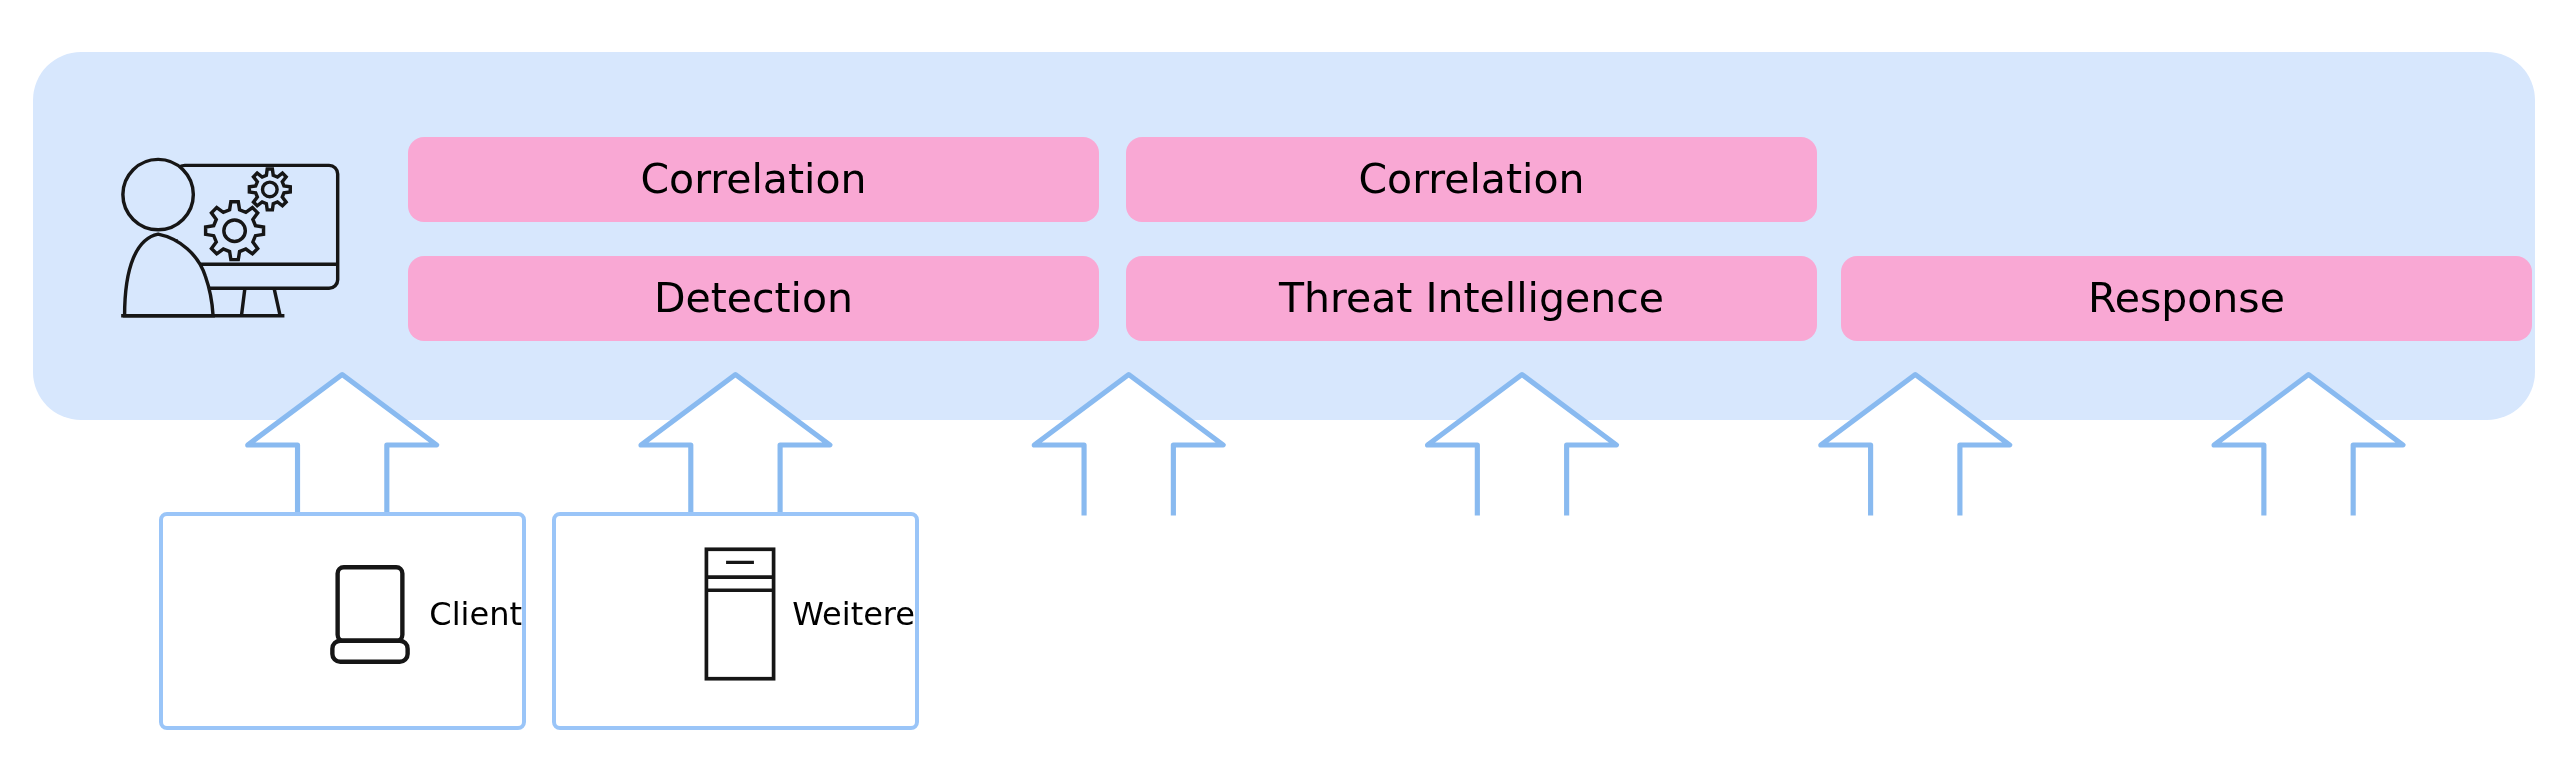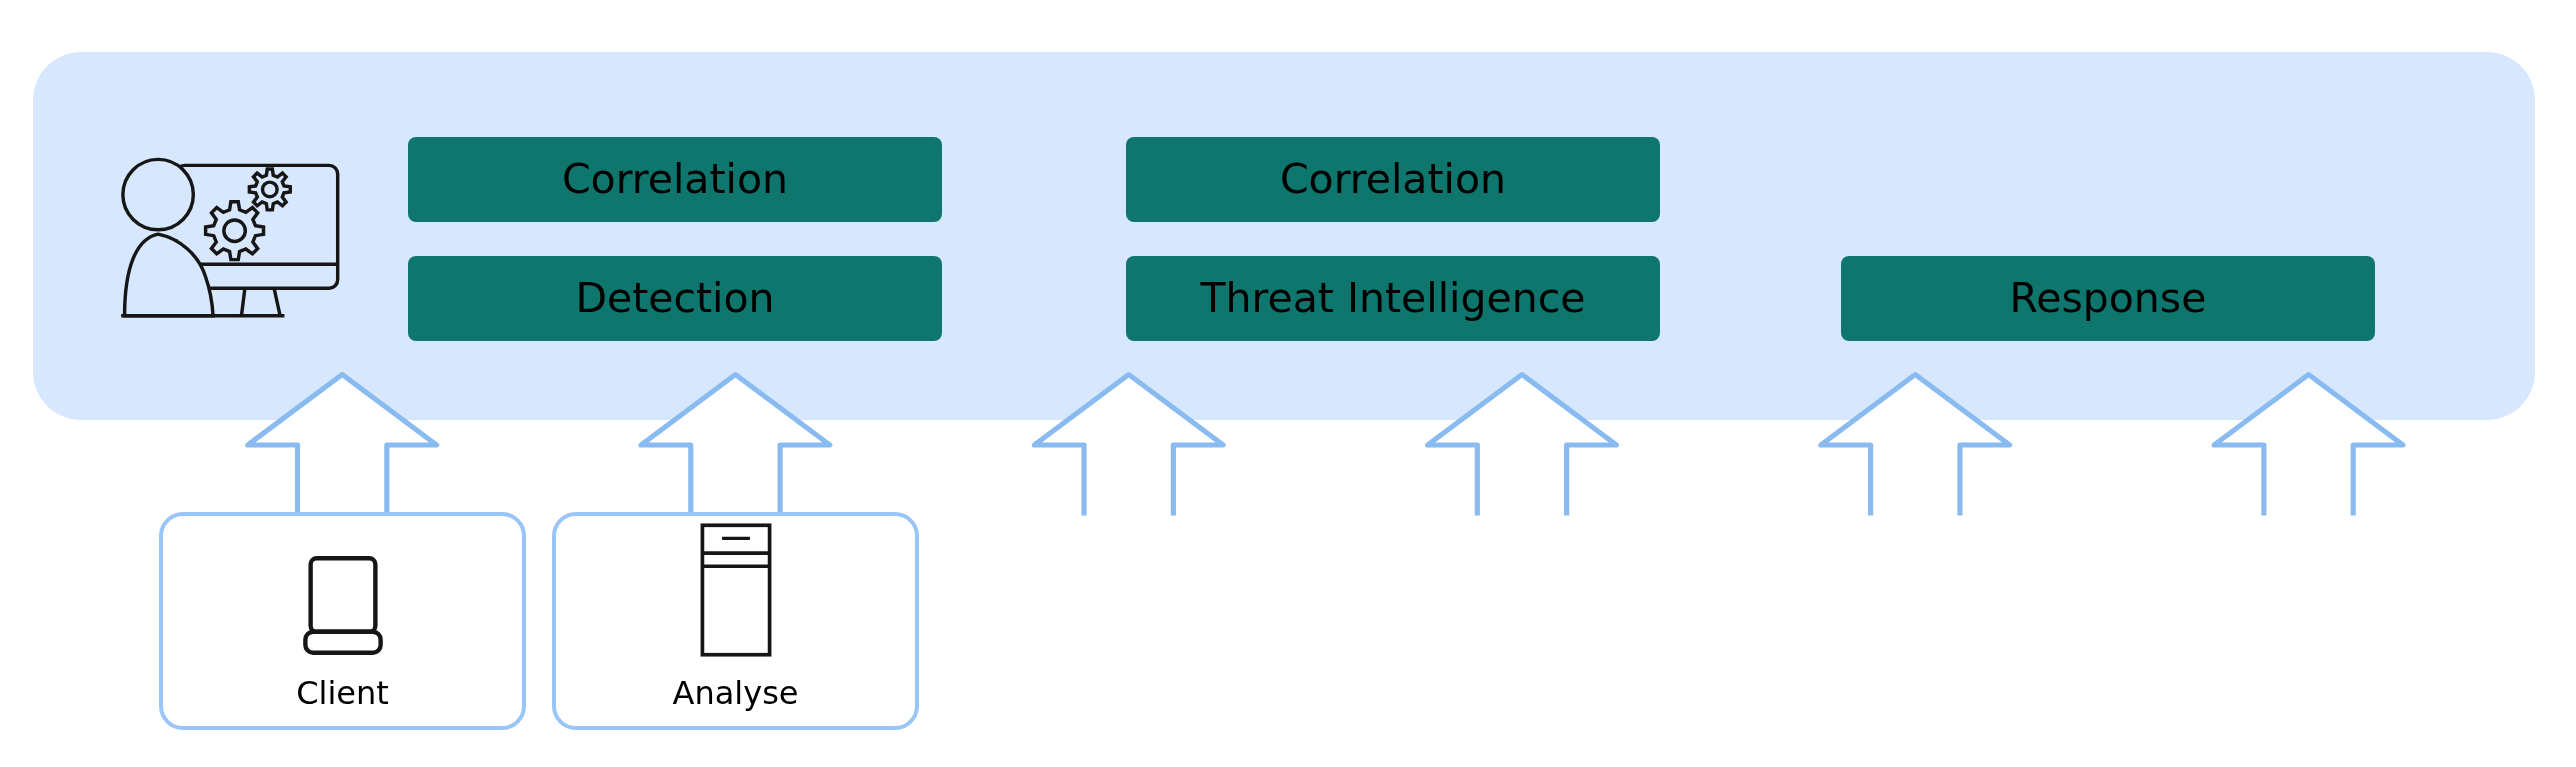--- a/index.html
+++ b/index.html
@@ -2,35 +2,35 @@
 <html style="font-size:13.7px"><head>
 <meta charset="utf-8">
 <style>
   html,body{margin:0;padding:0;background:#fff;}
   .stage{position:relative;width:2576px;height:768px;background:#ffffff;overflow:hidden;
          font-family:"DejaVu Sans","Liberation Sans",sans-serif;color:#000;}
   
   .panel{position:absolute;left:33px;top:52px;width:2502px;height:368px;
          background:#d7e7fd;border-radius:48px;}
   
-  .pill{position:absolute;width:534px;height:85px;background:#0f766e;border-radius:8px;
+  .pill{position:absolute;width:691px;height:85px;background:#f9a8d4;border-radius:16px;
         display:flex;align-items:center;justify-content:center;}
   .pill span{font-size:41px;line-height:1;white-space:nowrap;}
   .p-r1{top:85px}.p-r2{top:204px}
   .p-c1{left:375px}.p-c2{left:1093px}.p-c3{left:1808px}
   
   .analyst{position:absolute;left:83px;top:103px;}
   
   .arrows{position:absolute;left:0;top:0;}
   .arrow-fill{fill:#ffffff;}
   .arrow-line{fill:none;stroke:#89baf0;stroke-width:6;stroke-linejoin:round;}
   
   .src{position:absolute;top:512px;width:367px;height:218px;background:#ffffff;
-       border:4.3px solid #9ac5f8;border-radius:24px;box-sizing:border-box;
-       display:flex;flex-direction:column;align-items:center;justify-content:flex-end;
+       border:4.3px solid #9ac5f8;border-radius:8px;box-sizing:border-box;
+       display:flex;flex-direction:row;align-items:center;justify-content:flex-end;
        gap:15.5px;padding-bottom:13.7px;}
   .src-label{font-size:32px;line-height:1.2;white-space:nowrap;}
   .b1{left:159px}.b2{left:552px}.b3{left:945px}.b4{left:1339px}.b5{left:1732px}.b6{left:2125px}
   .ink{stroke:#161616;fill:none;}
   .ink-bg{stroke:#161616;fill:#d7e7fd;}
 </style>
 </head>
 <body>
 
 <div class="stage">
@@ -102,21 +102,21 @@
     </svg>
     <div class="src-label">Client</div>
   </div>
 
   <div class="src b2">
     <svg width="74" height="136" viewBox="0 0 90 166">
       <rect class="ink" stroke-width="4.5" x="4" y="4" width="82" height="158"></rect>
       <path class="ink" stroke-width="4" d="M28,20 H62"></path>
       <path class="ink" stroke-width="4.5" d="M4,38 H86 M4,54 H86"></path>
     </svg>
-    <div class="src-label">Analyse</div>
+    <div class="src-label">Weitere</div>
   </div>
 
 
 
 
 
 </div>
 
 
 </body></html>

